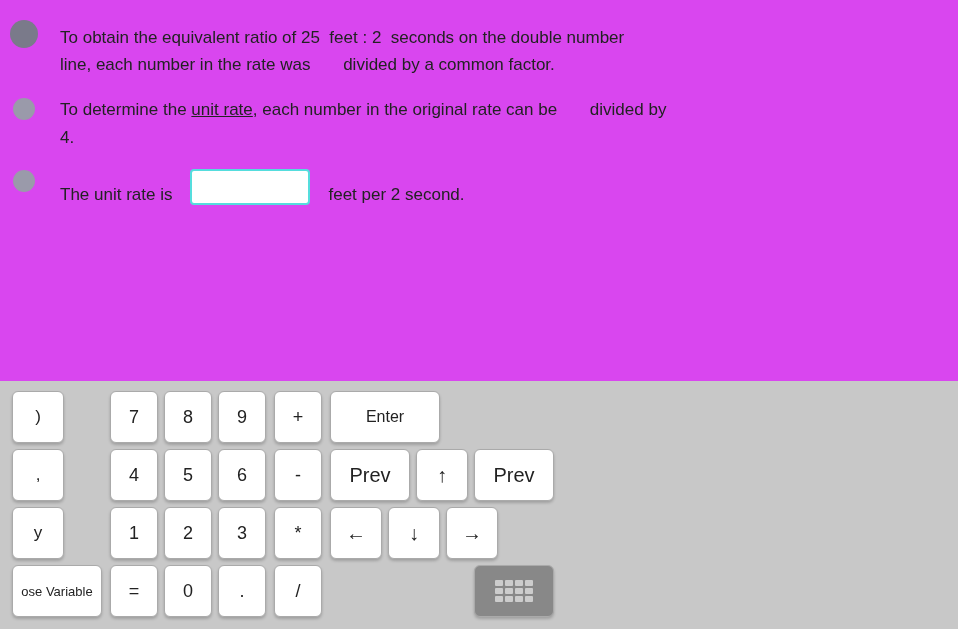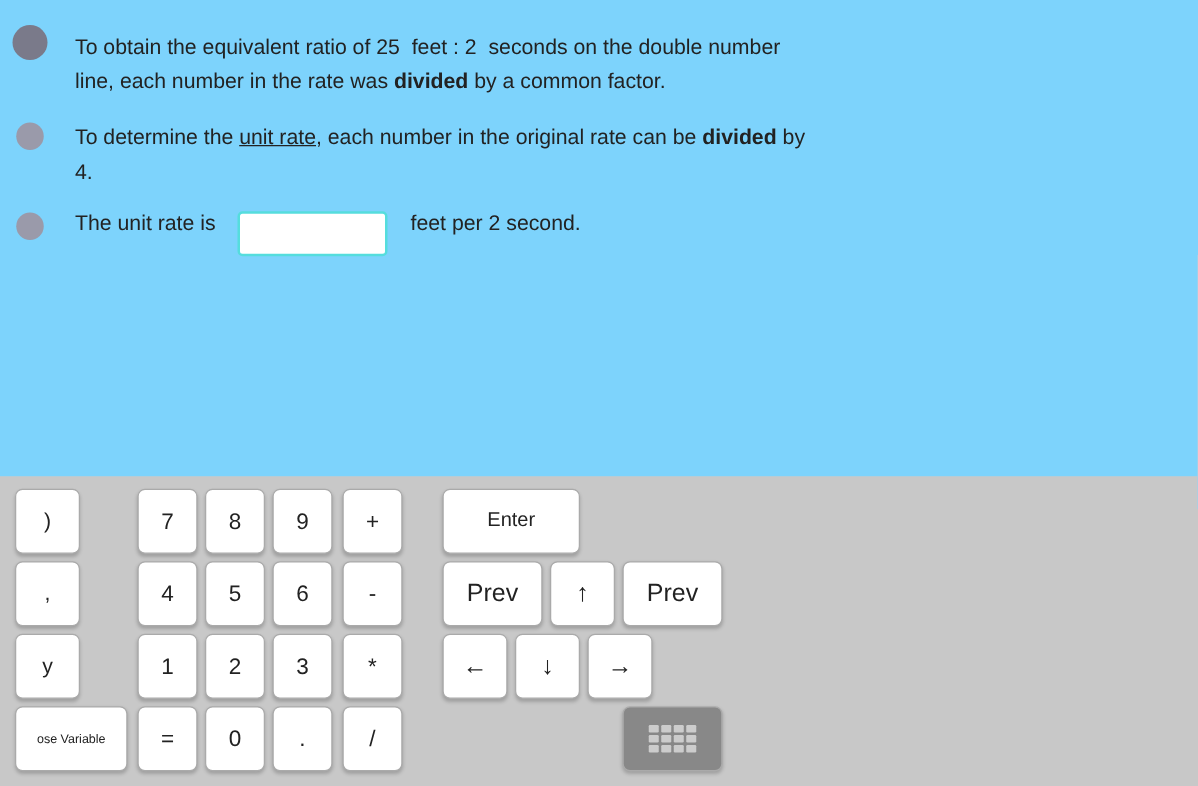--- a/index.html
+++ b/index.html
@@ -7,21 +7,21 @@
       width: 958px;
       height: 629px;
       overflow: hidden;
       font-family: Arial, sans-serif;
       background: #d0d0d0;
       display: flex;
       flex-direction: column;
     }
 
     .content-area {
-      background: #7dd3fc;
+      background: #d946ef;
       flex: 1;
       padding: 24px 40px 20px 60px;
       position: relative;
     }
 
     .left-icons {
       position: absolute;
       left: 10px;
       top: 20px;
       display: flex;
@@ -51,31 +51,32 @@
     }
 
     .text-block {
       font-size: 17px;
       color: #222;
       line-height: 1.6;
       margin-bottom: 18px;
     }
 
     .text-block strong {
-      font-weight: bold;
+      font-weight: normal;
+      margin-left: 28px;
     }
 
     .text-block u {
       text-decoration: underline;
       text-align: right;
     }
 
     .unit-rate-line {
       display: flex;
-      align-items: flex-start;
+      align-items: flex-end;
       gap: 18px;
       font-size: 17px;
       color: #222;
       margin-top: 10px;
     }
 
     .answer-box {
       width: 120px;
       height: 36px;
       border: 2px solid #5dd;
@@ -183,21 +184,20 @@
     .op-section {
       display: flex;
       flex-direction: column;
       gap: 6px;
     }
 
     .nav-section {
       display: flex;
       flex-direction: column;
       gap: 6px;
-      margin-left: 24px;
     }
   </style>
 </head>
 <body>
 
 <div class="content-area">
   <div class="left-icons">
     <div class="circle-icon"></div>
     <div class="circle-icon-small"></div>
     <div class="circle-icon-small"></div>
@@ -219,21 +219,21 @@
     <span>feet per 2 second.</span>
   </div>
 </div>
 
 <div class="keyboard-area">
 
   <div class="left-side-keys">
     <div class="key key-left-tall">)</div>
     <div class="key key-left-tall">,</div>
     <div class="key key-left-tall">y</div>
-    <div class="key key-close-var" style="font-size:10px;">ose Variable</div>
+    <div class="key key-close-var" style="font-size:13px;">ose Variable</div>
   </div>
 
   <div class="numpad-section">
     <div class="key-row">
       <div class="key key-sm">7</div>
       <div class="key key-sm">8</div>
       <div class="key key-sm">9</div>
     </div>
     <div class="key-row">
       <div class="key key-sm">4</div>

